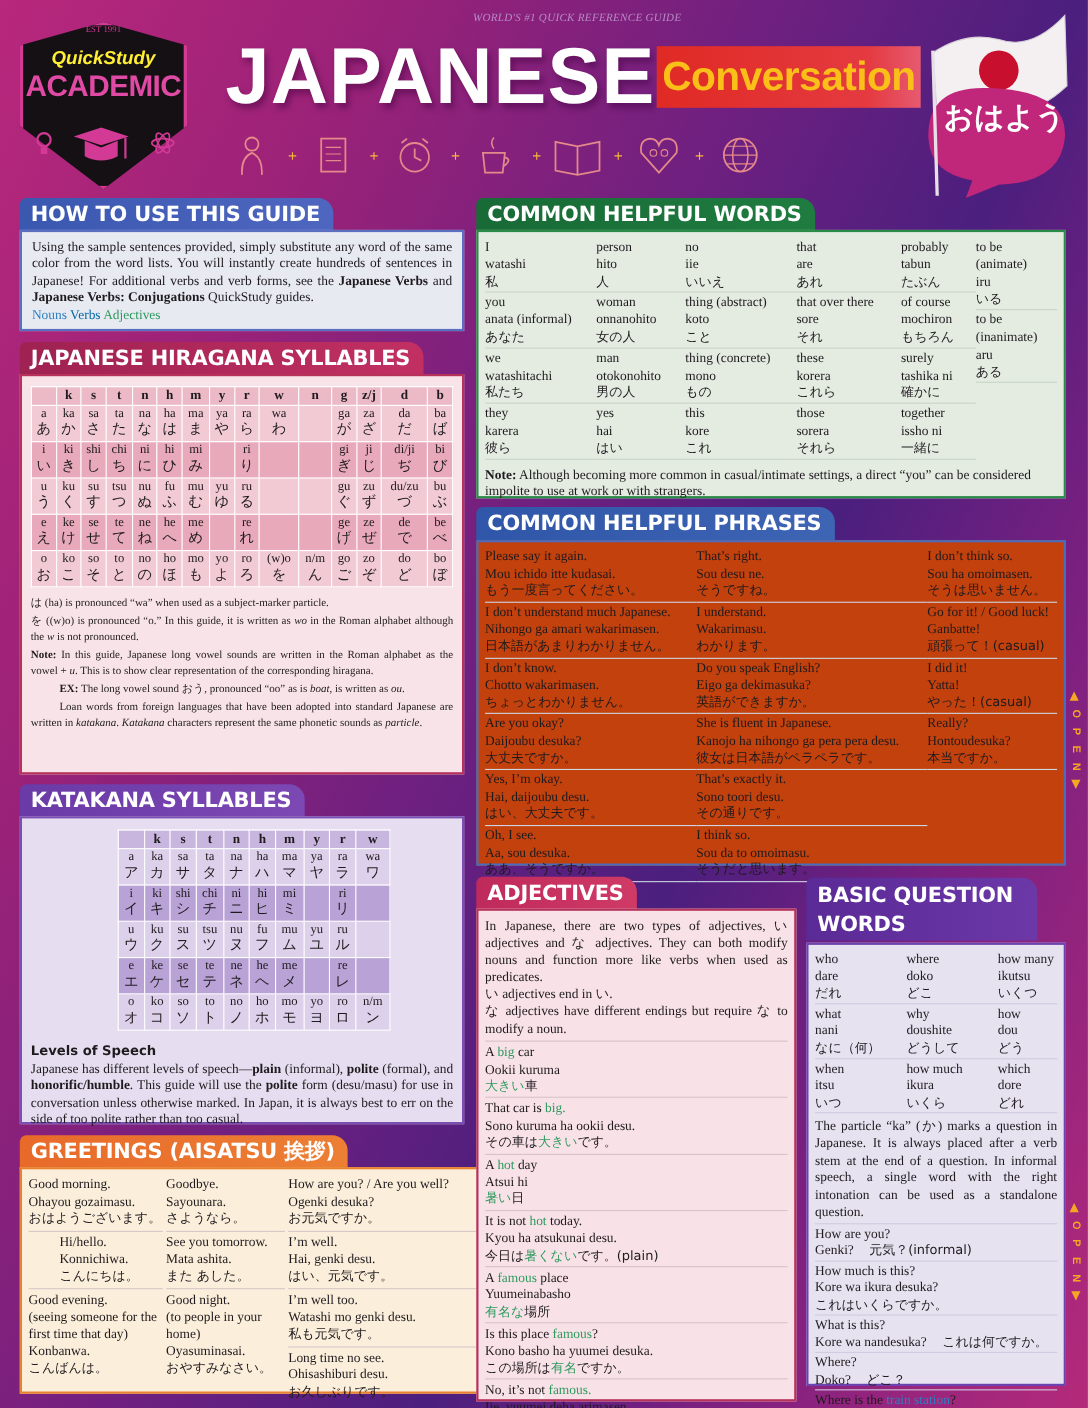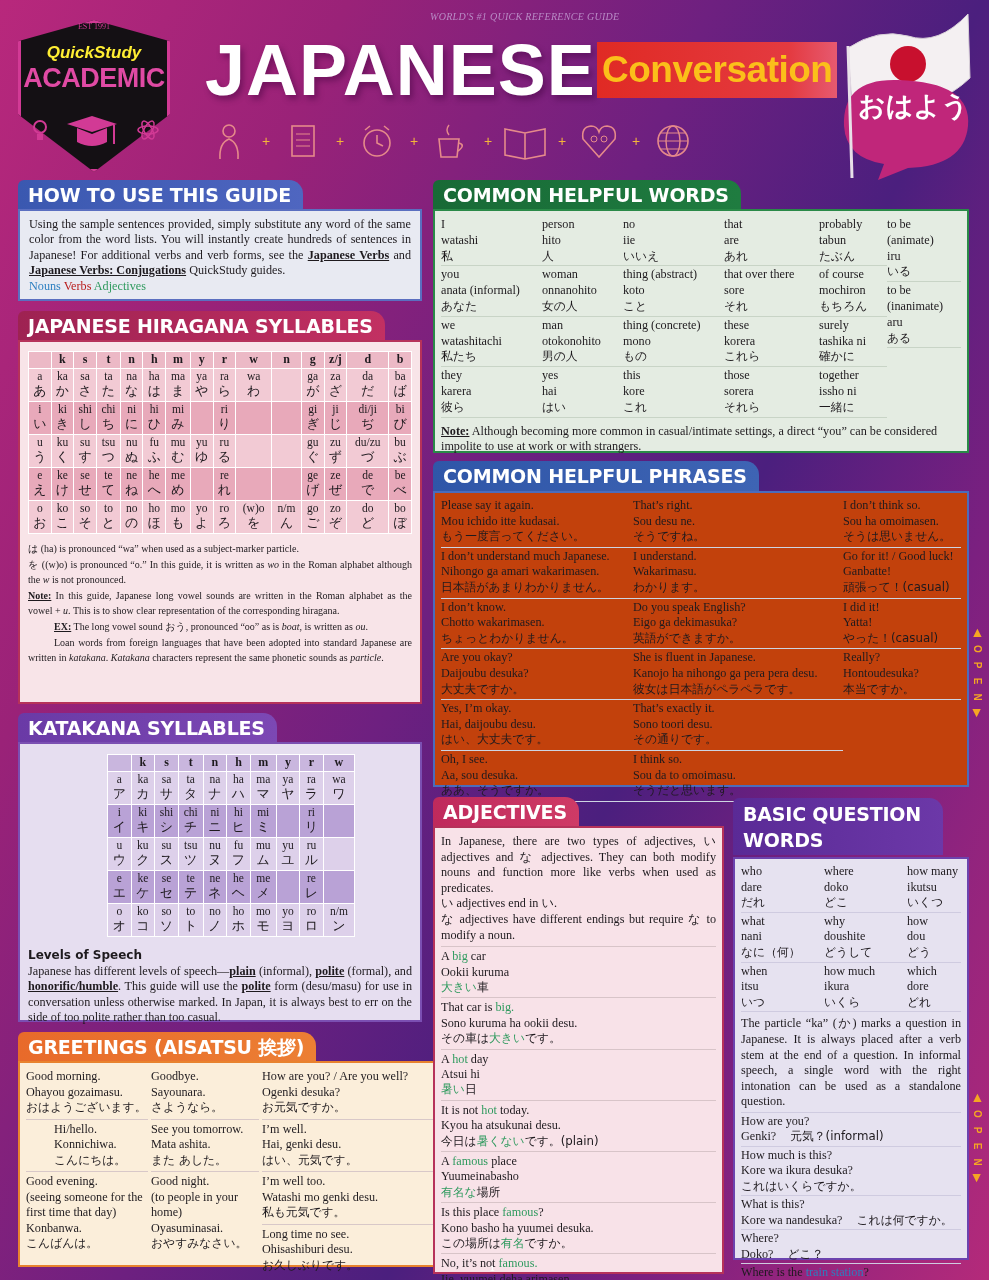--- a/index.html
+++ b/index.html
@@ -35,25 +35,25 @@
   .flag-wrap { left: 838px; top: 8px; width: 140px; height: 172px; }
   .flag-text { left: 858px; top: 88px; font-family: "DejaVu Sans", sans-serif; font-size: 27px; color: #fff; font-weight: bold; }
 
   
   .sec-head {
     position: absolute; font-family: "DejaVu Sans", sans-serif; font-weight: bold; color: #fff;
     padding: 2px 12px 2px 10px; border-radius: 6px 14px 0 0; font-size: 19px; line-height: 27px; letter-spacing: -0.2px;
   }
   .sec-box { position: absolute; border: 2px solid; font-size: 12.2px; line-height: 15.4px; }
   .jp { font-family: "DejaVu Sans", sans-serif; font-size: 11.8px; }
-  b, .b { font-weight: bold; text-decoration: underline; }
+  b, .b { font-weight: bold; }
   i { font-style: italic; }
   .green { color: #2f9a5e; }
   .blue { color: #2c7fc0; }
-  .red { color: #b91c1c; }
+  .red { color: #0369a1; }
 
   
   .h-howto { left: 18px; top: 180px; background: linear-gradient(90deg,#3a58b0,#4f66c0); }
   .b-howto { left: 18px; top: 209px; width: 404px; height: 92px; background: #e8eaf2; border-color: #5b6fc0; padding: 6px 9px; text-align: justify; }
 
   
   .h-hira { left: 18px; top: 311px; background: linear-gradient(90deg,#9e2252,#c23062); }
   .b-hira { left: 18px; top: 340px; width: 404px; height: 364px; background: #f8e4e8; border-color: #b6325a; padding: 9px 8px; }
   table.kana { border-collapse: collapse; width: 100%; text-align: center; font-size: 11.5px; line-height: 13px; }
   table.kana td, table.kana th { border: 1px solid #fff; padding: 1px 0 2px; }

